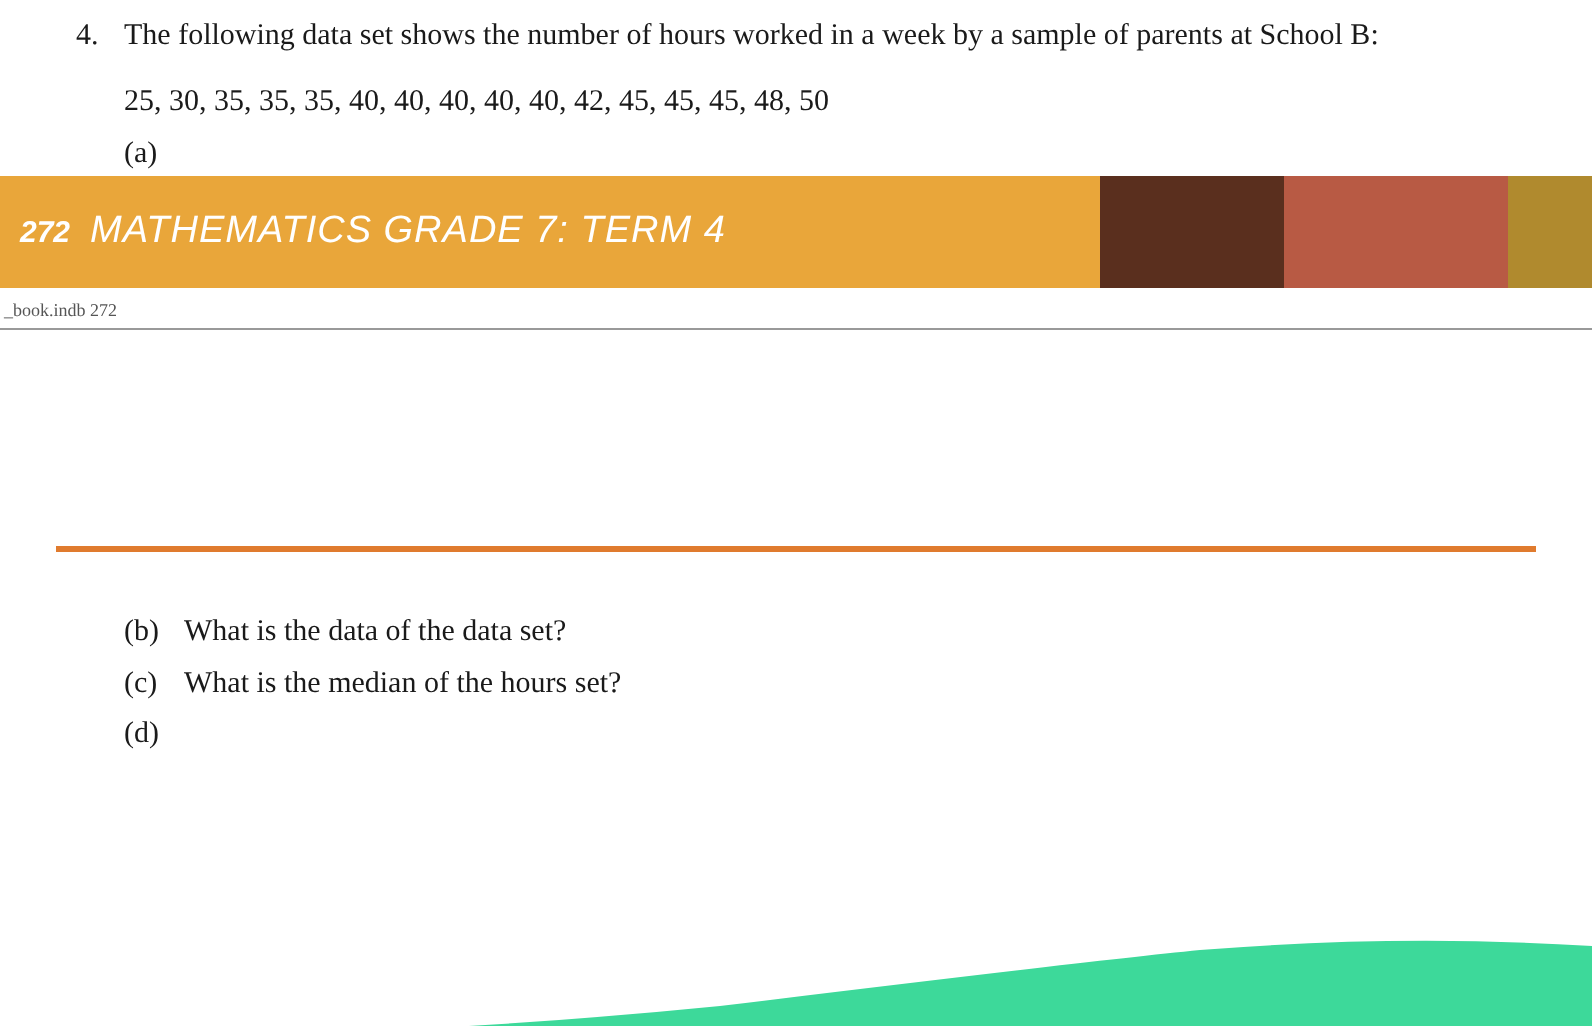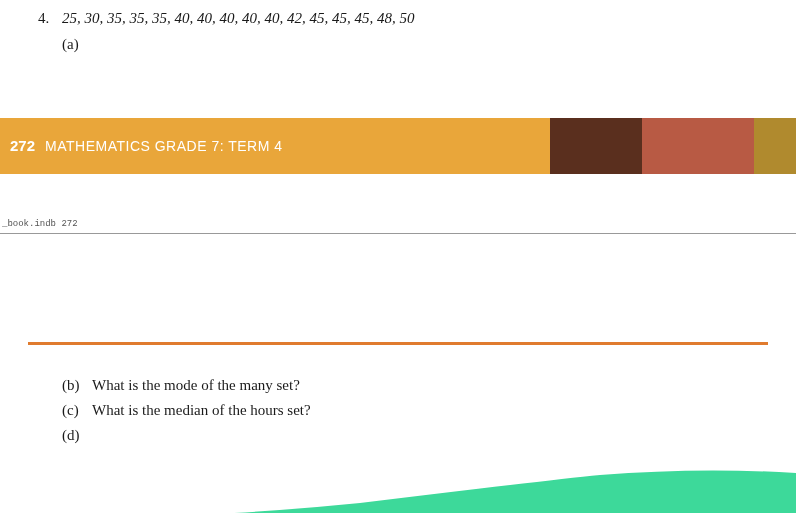--- a/index.html
+++ b/index.html
@@ -21,67 +21,65 @@
     display: flex;
   }
   .q-number {
     width: 24px;
     flex-shrink: 0;
   }
   .q-body {
     flex: 1;
   }
   .data-line {
-    margin-top: 0;
-    font-style: italic;
+    margin-top: 11px;
   }
   .sub-q {
     display: flex;
     margin-top: 4px;
   }
   .sub-label {
     width: 30px;
     flex-shrink: 0;
   }
   .page-banner {
-    margin-top: 62px;
     height: 56px;
     display: flex;
     width: 100%;
+    font-style: italic;
   }
   .banner-main {
     background: #e9a63a;
     flex: 1;
     display: flex;
     align-items: center;
     padding-left: 10px;
     color: #ffffff;
     font-family: Arial, Helvetica, sans-serif;
   }
   .page-num {
     font-weight: bold;
     font-size: 15px;
     margin-right: 10px;
   }
   .page-title {
-    font-size: 14px;
+    font-size: 19px;
     letter-spacing: 0.5px;
   }
   .banner-block {
     width: 92px;
   }
   .block-brown { background: #5a2f1e; }
   .block-red { background: #b85a44; width: 112px; }
   .block-olive { background: #b08a2e; width: 42px; }
   .footer-meta {
-    font-family: Liberation Mono, monospace;
+    font-family: Liberation Serif, serif;
     font-size: 9px;
     color: #555;
     padding: 6px 0 0 2px;
-    margin-top: 39px;
   }
   .divider-thin {
     border-top: 1px solid #999;
     margin-top: 4px;
     width: 100%;
   }
   .orange-line {
     margin: 108px 28px 0 28px;
     border-top: 3px solid #e07b2e;
   }
@@ -100,20 +98,21 @@
     pointer-events: none;
   }
 </style>
 </head>
 <body>
 
 <div class="top-section">
   <div class="question-row">
     <div class="q-number">4.</div>
     <div class="q-body">
+      <div>The following data set shows the number of hours worked in a week by a sample of parents at School B:</div>
       <div class="data-line">25, 30, 35, 35, 35, 40, 40, 40, 40, 40, 42, 45, 45, 45, 48, 50</div>
       <div class="sub-q">
         <div class="sub-label">(a)</div>
       </div>
     </div>
   </div>
 </div>
 
 <div class="page-banner">
   <div class="banner-main">
@@ -126,21 +125,21 @@
 </div>
 
 <div class="footer-meta">_book.indb   272</div>
 <div class="divider-thin"></div>
 
 <div class="orange-line"></div>
 
 <div class="bottom-section">
   <div class="sub-q">
     <div class="sub-label">(b)</div>
-    <div>What is the mode of the many set?</div>
+    <div>What is the data of the data set?</div>
   </div>
   <div class="sub-q">
     <div class="sub-label">(c)</div>
     <div>What is the median of the hours set?</div>
   </div>
   <div class="sub-q">
     <div class="sub-label">(d)</div>
   </div>
 </div>
 

